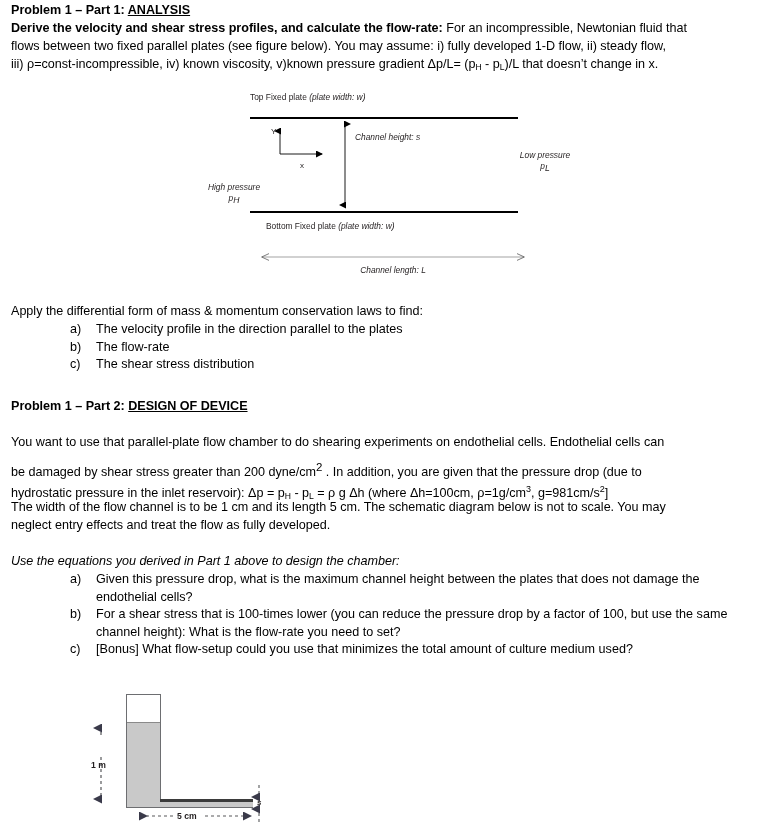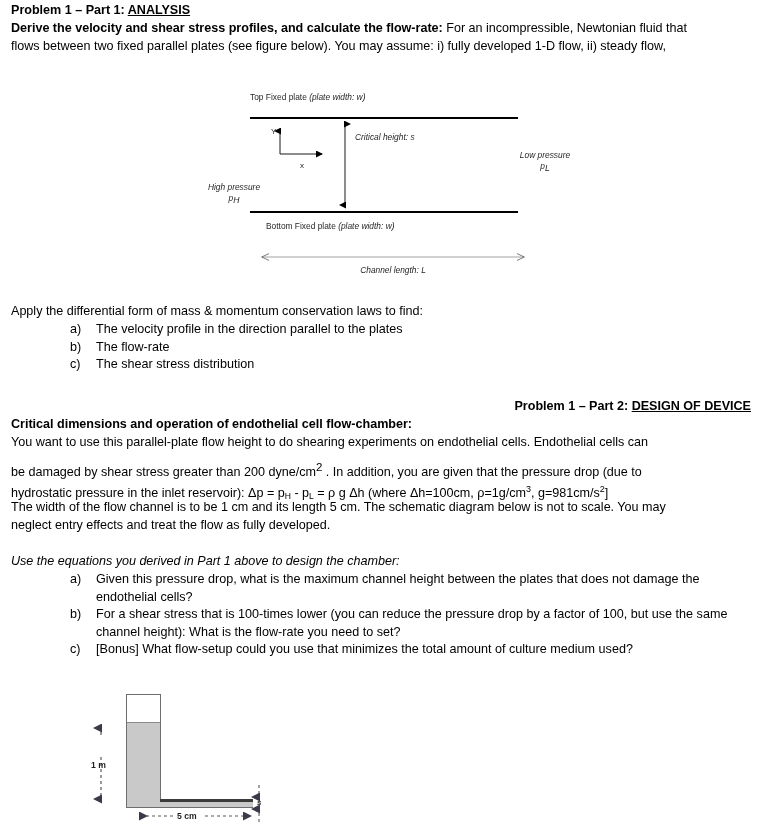--- a/index.html
+++ b/index.html
@@ -121,20 +121,23 @@
   <div class="para bold" style="left:11px; top:2px; width:740px;">
     <span>Problem 1 – Part 1: </span><span class="uline">ANALYSIS</span>
   </div>
 
   <div class="para" style="left:11px; top:20px; width:755px;">
     <span class="bold">Derive the velocity and shear stress profiles, and calculate the flow-rate:</span><span> For an incompressible, Newtonian fluid that</span>
   </div>
 
   <div class="para" style="left:11px; top:38px; width:760px;">flows between two fixed parallel plates (see figure below). You may assume: i) fully developed 1-D flow, ii) steady flow,</div>
 
+  <div class="para" style="left:11px; top:56px; width:760px;">
+    <span>iii) ρ=const-incompressible, iv) known viscosity, v)known pressure gradient Δp/L= (p</span><span class="sub">H</span><span> - p</span><span class="sub">L</span><span>)/L that doesn’t change in x.</span>
+  </div>
 
   <div id="fig-plates">
 
     <div class="fig-label" style="left:60px; top:2px;">
       <span>Top Fixed plate  </span><span class="italic" style="font-style:italic">(plate width: w)</span>
     </div>
 
     <div class="plate" style="left:60px; top:27px; width:268px;"></div>
 
     <div class="plate" style="left:60px; top:121px; width:268px;"></div>
@@ -164,21 +167,21 @@
 
       <line x1="155" y1="34" x2="155" y2="115" stroke="#000" stroke-width="0.9" marker-start="url(#arrUp)" marker-end="url(#arrDown)"></line>
 
       <line x1="90" y1="64" x2="90" y2="41" stroke="#000" stroke-width="0.9" marker-end="url(#arrUp)"></line>
 
       <line x1="90" y1="64" x2="132" y2="64" stroke="#000" stroke-width="0.9" marker-end="url(#arrRight)"></line>
 
       <line x1="72" y1="167" x2="334" y2="167" stroke="#7b7b7b" stroke-width="0.7" marker-start="url(#thinL)" marker-end="url(#thinR)"></line>
     </svg>
 
-    <div class="fig-label italic" style="left:165px; top:42px;">Critical height: s</div>
+    <div class="fig-label italic" style="left:165px; top:42px;">Channel height: s</div>
 
     <div class="fig-label" style="left:81px; top:36px; font-size:8px;">Y</div>
 
     <div class="fig-label" style="left:110px; top:70px; font-size:8px;">x</div>
 
     <div class="fig-label italic center" style="left:0px; top:60px; width:88px;margin-top:32px;">
       <div>High pressure</div>
       <div>
         <span>p</span><span class="sub">H</span>
       </div>
@@ -204,27 +207,26 @@
     <div class="list-row">
       <span class="list-marker">b)</span>
       <span class="list-text">The flow-rate</span>
     </div>
     <div class="list-row">
       <span class="list-marker">c)</span>
       <span class="list-text">The shear stress distribution</span>
     </div>
   </div>
 
-  <div class="para bold" style="left:11px; top:398px; width:740px;text-align:right;">
+  <div class="para bold" style="left:11px; top:398px; width:740px;">
     <span>Problem 1 – Part 2: </span><span class="uline">DESIGN OF DEVICE</span>
   </div>
 
-  <div class="para bold" style="left:11px; top:416px; width:740px;">Critical dimensions and operation of endothelial cell flow-chamber:</div>
-
-  <div class="para" style="left:11px; top:434px; width:762px;">You want to use this parallel-plate flow height to do shearing experiments on endothelial cells. Endothelial cells can</div>
+
+  <div class="para" style="left:11px; top:434px; width:762px;">You want to use that parallel-plate flow chamber to do shearing experiments on endothelial cells. Endothelial cells can</div>
 
   <div class="para" style="left:11px; top:459px; width:762px;">
     <span>be damaged by shear stress greater than 200 dyne/cm</span><span class="supbig">2</span><span> . In addition, you are given that the pressure drop (due to</span>
   </div>
 
   <div class="para" style="left:11px; top:481px; width:762px;">
     <span>hydrostatic pressure in the inlet reservoir): Δp = p</span><span class="sub">H</span><span> - p</span><span class="sub">L</span><span> = ρ g Δh (where Δh=100cm,  ρ=1g/cm</span><span class="sup">3</span><span>,  g=981cm/s</span><span class="sup">2</span><span>]</span>
   </div>
 
   <div class="para" style="left:11px; top:499px; width:762px;">The width of the flow channel is to be 1 cm and its length 5 cm. The schematic diagram below is not to scale. You may</div>

